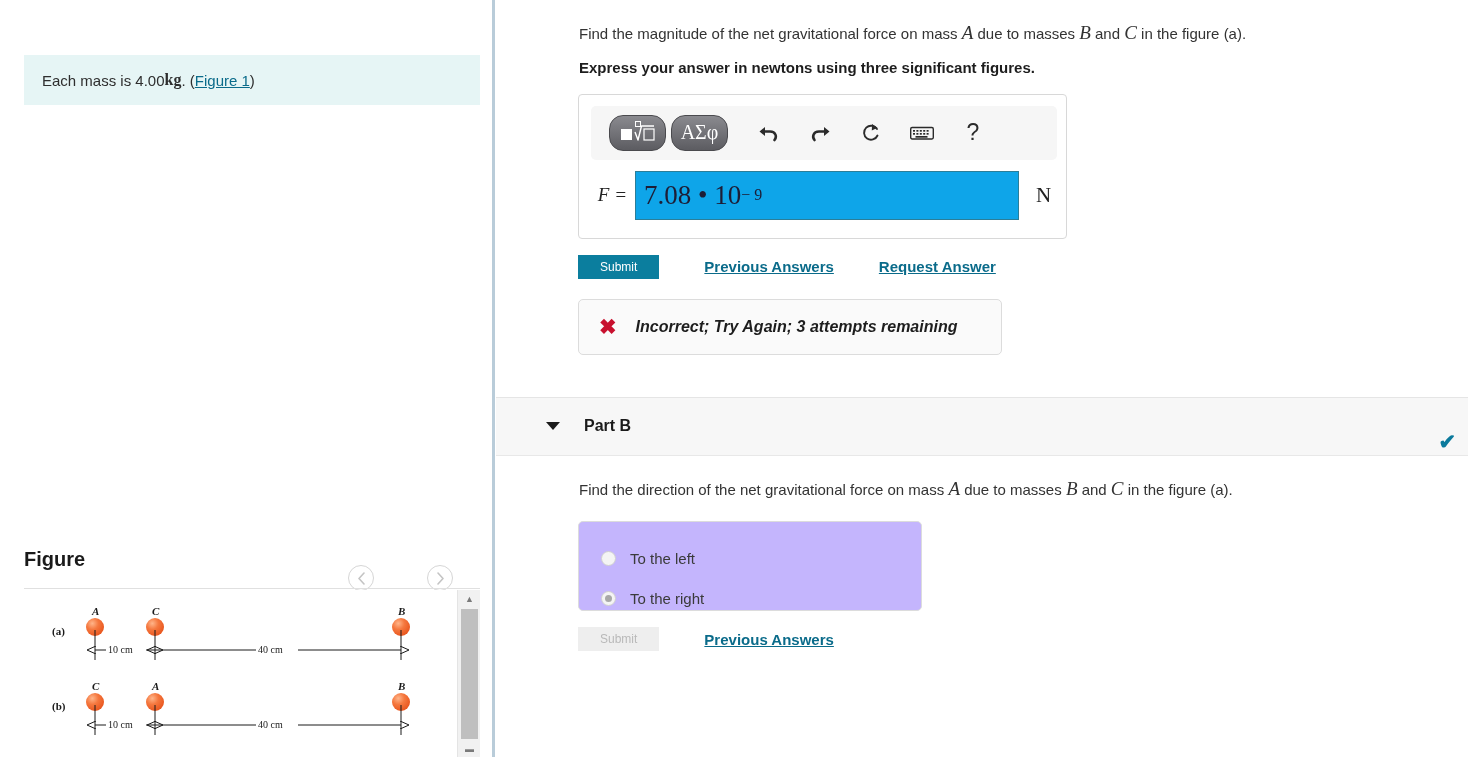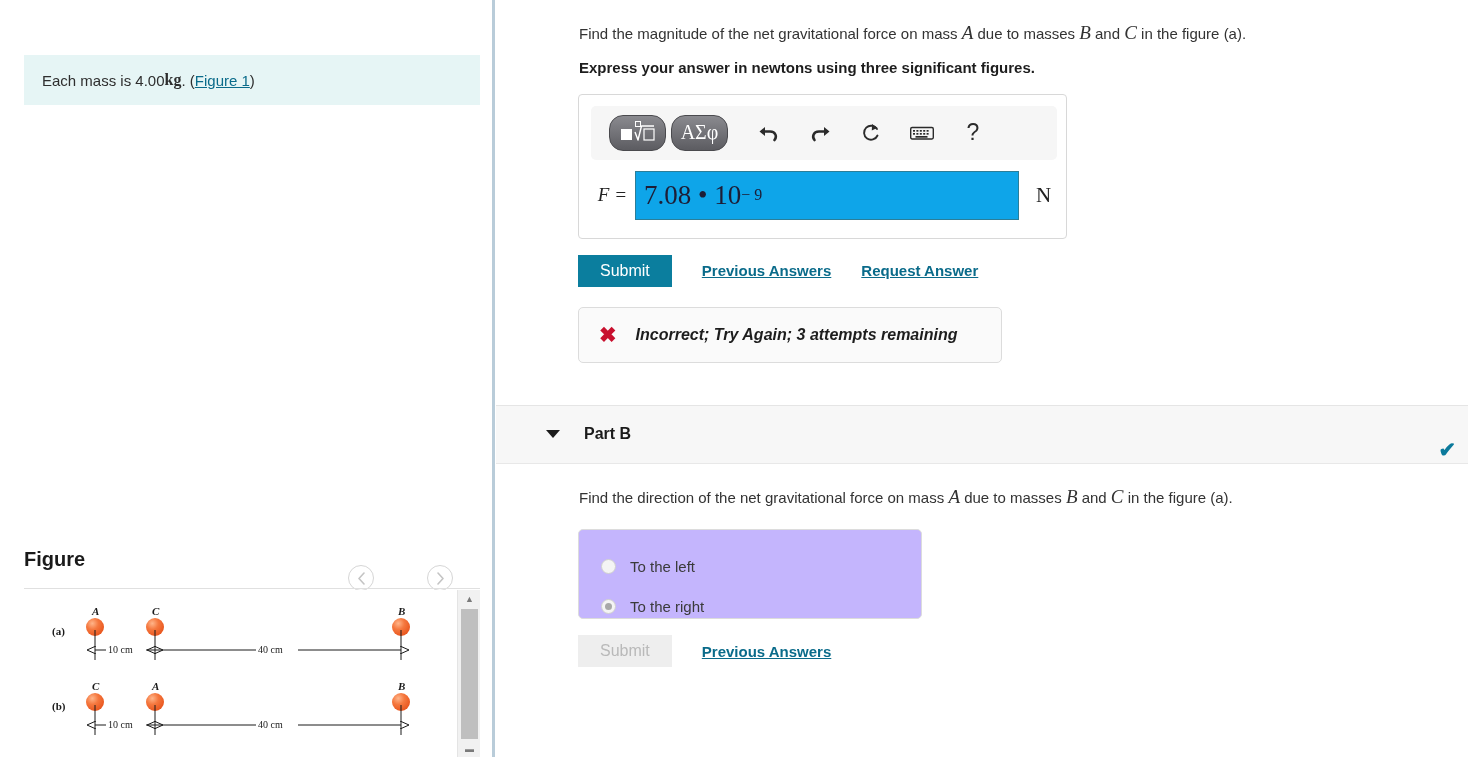--- a/index.html
+++ b/index.html
@@ -143,27 +143,27 @@
   .answer-field sup { font-size: 16px; vertical-align: super; }
   .unit {
     font-family: "Liberation Serif", serif; font-size: 21px; color: #222;
     margin-left: 17px;
   }
 
   
   .submit-row { margin: 16px 0 0 82px; display: flex; align-items: center; }
   .btn-submit {
     background: #0b7e9e; color: #fff; border: none;
-    height: 32px; padding: 0 22px; font-size: 16px;
+    height: 24px; padding: 0 22px; font-size: 12px;
     font-family: "Liberation Sans", sans-serif; cursor: pointer;
   }
   .btn-submit.disabled { background: #eeeeee; color: #b9b9b9; cursor: default; }
   .link {
     color: #0a6b8a; text-decoration: underline; font-size: 15px;
-    font-weight: bold; margin-left: 30px; cursor: pointer;
+    font-weight: bold; margin-left: 45px; cursor: pointer;
   }
 
   .feedback {
     margin: 20px 0 0 82px; width: 424px; height: 56px;
     border: 1px solid #dcdcdc; border-radius: 5px; background: #fafafa;
     display: flex; align-items: center; padding-left: 20px;
   }
   .feedback .x { color: #c8102e; font-size: 21px; font-weight: bold; margin-right: 19px; }
   .feedback .msg { font-size: 16px; font-weight: bold; color: #1d1d1d; font-style: italic; }
 

